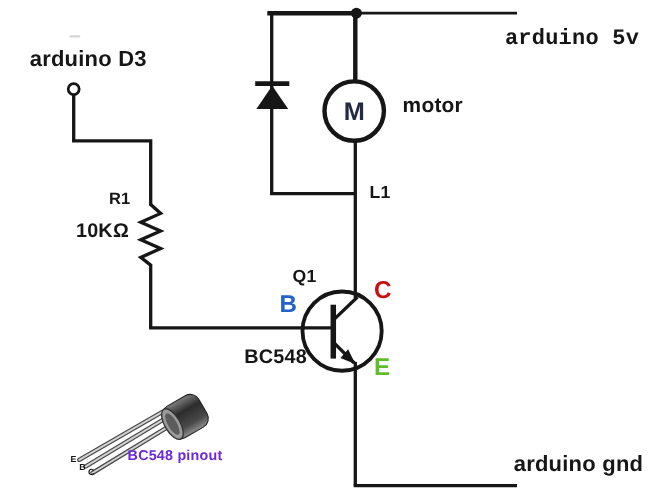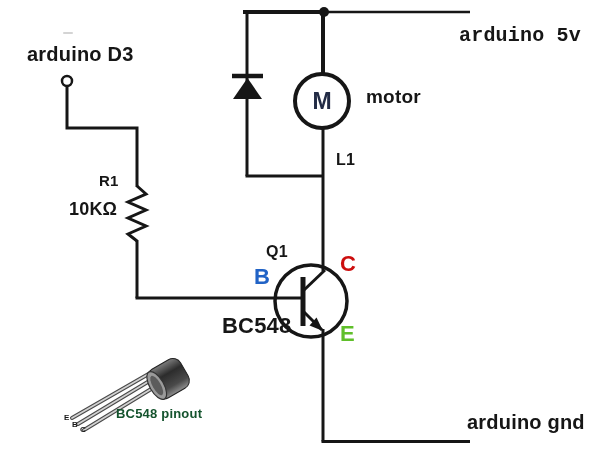--- a/index.html
+++ b/index.html
@@ -17,30 +17,30 @@
     color:#161616;
     white-space:nowrap;
     line-height:1;
     letter-spacing:0.2px;
   }
   .lbl-arduino-d3 {left:27px;  top:44px;  font-size:20px;}
   .lbl-arduino-5v {left:459px; top:26px;  font-size:20px;font-family:Liberation Mono, monospace;}
   .lbl-arduino-gnd{left:467px; top:412px; font-size:20px;}
   .lbl-diode      {left:159px; top:79px;  font-size:19px;}
   .lbl-motor      {left:366px; top:87px;  font-size:19px;}
-  .lbl-led-ref    {left:336px; top:152px; font-size:16px;}
+  .lbl-led-ref    {left:336px; top:168px; font-size:16px;}
   .lbl-led-desc   {left:336px; top:186px; font-size:16px;}
   .lbl-res-ref    {left:99px;  top:173px; font-size:15px;}
   .lbl-res-val    {left:69px;  top:200px; font-size:18px;}
   .lbl-q1         {left:266px; top:244px; font-size:16px;}
-  .lbl-bc548      {left:222px; top:315px; font-size:22px;}
+  .lbl-bc548      {left:222px; top:315px; font-size:18px;}
   .lbl-base      {left:254px; top:266px; font-size:22px; color:#2163c6;}
   .lbl-collector {left:340px; top:253px; font-size:22px; color:#cc0e0e;}
   .lbl-emitter   {left:340px; top:323px; font-size:22px; color:#5fbf2a;}
-  .lbl-pinout-caption{left:116px; top:407px; font-size:13px; color:#14532d;}
+  .lbl-pinout-caption{left:116px; top:407px; font-size:13px; color:#6d28d9;}
   .lbl-pin{font-size:8px; color:#161616;}
   .lbl-pin-e{left:64px; top:414px;}
   .lbl-pin-b{left:72px; top:421px;}
   .lbl-pin-c{left:80px; top:426px;}
   .smudge{
     position:absolute;left:63px;top:32px;width:10px;height:2px;
     background:#c9c9c9;border-radius:2px;opacity:.8;
   }
 </style>
 </head>

